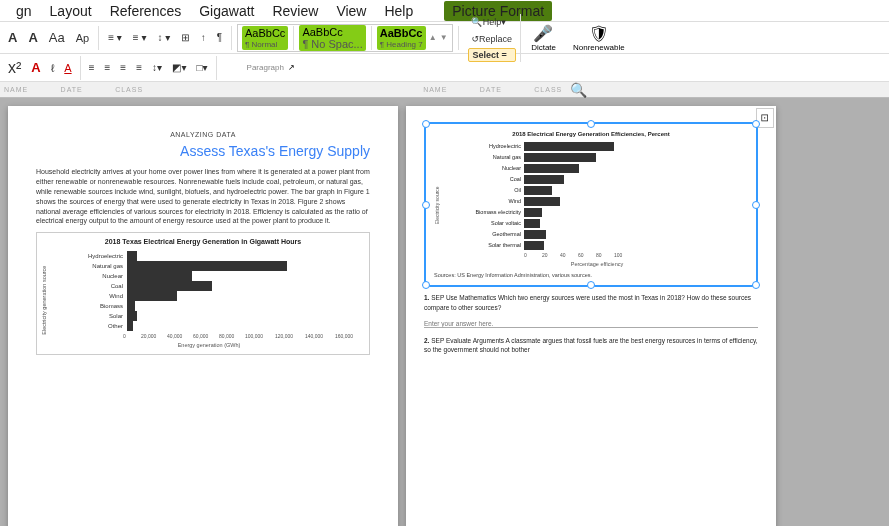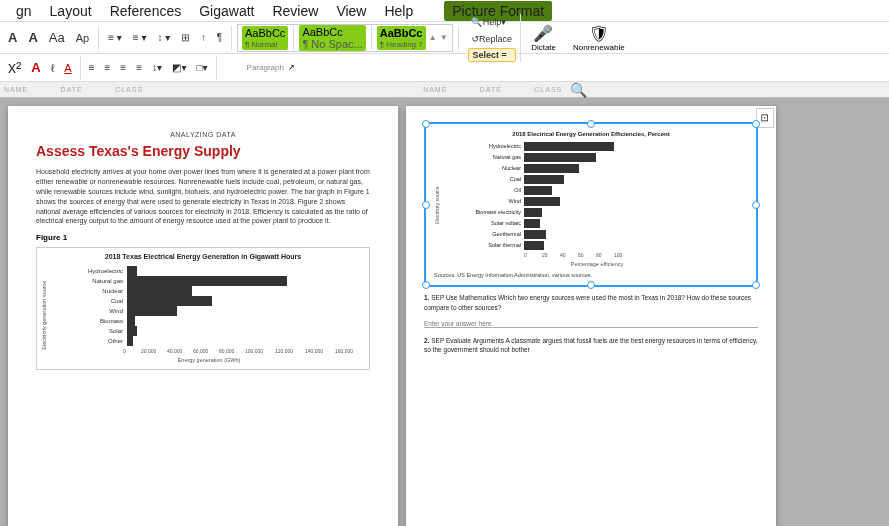--- a/index.html
+++ b/index.html
@@ -102,24 +102,24 @@
     .page-title-sm {
       font-size: 7px;
       color: #444;
       text-align: center;
       margin-bottom: 2px;
       letter-spacing: 0.5px;
     }
 
     .page-title-lg {
       font-size: 14px;
-      font-weight: bold;
-      text-align: left;
+      font-weight: normal;
+      text-align: right;
       margin-bottom: 6px;
-      color: #b91c1c;
+      color: #3b82f6;
     }
 
     .page-body-text {
       font-size: 7px;
       line-height: 1.4;
       color: #333;
       margin-bottom: 6px;
     }
 
     .figure-title {
@@ -371,21 +371,20 @@
   <span style="font-size:14px;margin-left:8px;">🔍</span>
 </div>
 
 <div class="pages-container" style="padding-top:8px;">
 
   <div class="page-left">
     <p class="page-title-sm">ANALYZING DATA</p>
     <h2 class="page-title-lg">Assess Texas's Energy Supply</h2>
     <p class="page-body-text">Household electricity arrives at your home over power lines from where it is generated at a power plant from either renewable or nonrenewable resources. Nonrenewable fuels include coal, petroleum, or natural gas, while renewable sources include wind, sunlight, biofuels, and hydroelectric power. The bar graph in Figure 1 shows the sources of energy that were used to generate electricity in Texas in 2018. Figure 2 shows national average efficiencies of various sources for electricity in 2018. Efficiency is calculated as the ratio of electrical energy output to the amount of energy resource used at the power plant to produce it.</p>
 
-    <p class="figure-title">Figure 1</p>
 
     <div class="chart-container">
       <div class="chart-title">2018 Texas Electrical Energy Generation in Gigawatt Hours</div>
       <div style="display:flex;gap:2px;">
 
         <div style="writing-mode:vertical-rl;transform:rotate(180deg);font-size:5.5px;text-align:center;color:#555;white-space:nowrap;width:10px;">Electricity generation source</div>
 
         <div style="flex:1;">
           <div class="bar-row">
             <span class="bar-label">Hydroelectric</span>

